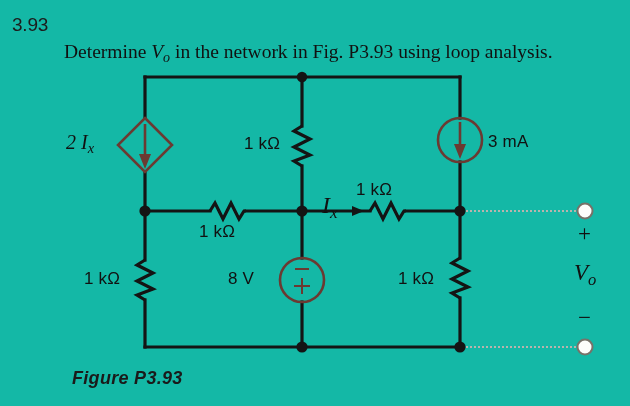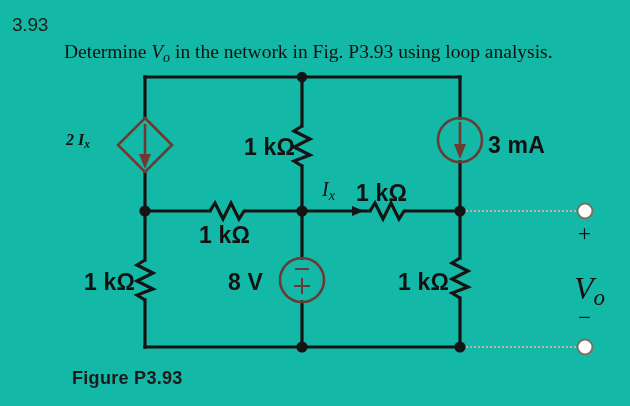--- a/index.html
+++ b/index.html
@@ -60,52 +60,53 @@
   }
 
   
   .lbl {
     position: absolute;
     white-space: nowrap;
     color: #111;
   }
   .lbl-sans {
     font-family: "Liberation Sans", sans-serif;
-    font-size: 23px;
-    font-weight: 700;
+    font-size: 17px;
+    font-weight: 400;
     letter-spacing: 0.2px;
   }
   .lbl-serif-it {
     font-family: "Liberation Serif", serif;
     font-style: italic;
     font-size: 21px;
   }
 
-  #lbl-gain-src { left: 66px; top: 131px; font-size: 16px; font-weight: bold; }
+  #lbl-gain-src { left: 66px; top: 131px; font-size: 20px; }
   #lbl-r-top    { left: 244px; top: 134px; }
-  #lbl-ix       { left: 322px; top: 178px; font-size: 20px; }
+  #lbl-ix       { left: 322px; top: 192px; font-size: 24px; }
   #lbl-r-ix     { left: 356px; top: 180px; }
   #lbl-isrc     { left: 488px; top: 132px; }
   #lbl-r-mid    { left: 199px; top: 222px; }
   #lbl-r-left   { left: 84px;  top: 269px; }
   #lbl-vsrc     { left: 228px; top: 269px; }
   #lbl-r-right  { left: 398px; top: 269px; }
   #lbl-plus     { left: 578px; top: 221px; font-family:"Liberation Serif",serif; font-size: 23px; }
-  #lbl-vo       { left: 574px; top: 270px; font-size: 32px; }
+  #lbl-vo       { left: 574px; top: 260px; font-size: 23px; }
   #lbl-minus    { left: 578px; top: 305px; font-family:"Liberation Serif",serif; font-size: 23px; }
 
   #fig-caption {
     position: absolute;
     left: 72px;
     top: 368px;
     font-family: "Liberation Sans", sans-serif;
     font-size: 18px;
     font-weight: bold;
     color: #1a1a1a;
     letter-spacing: 0.3px;
+    font-style: italic;
   }
 </style>
 </head>
 <body>
 
 <div id="page">
 
   <div id="problem">
     <div class="prob-num">3.93</div>
     <div class="prob-body"><span>Determine </span><span class="it">V</span><span class="sub">o</span><span> in the network in Fig. P3.93 using loop analysis.</span></div>

